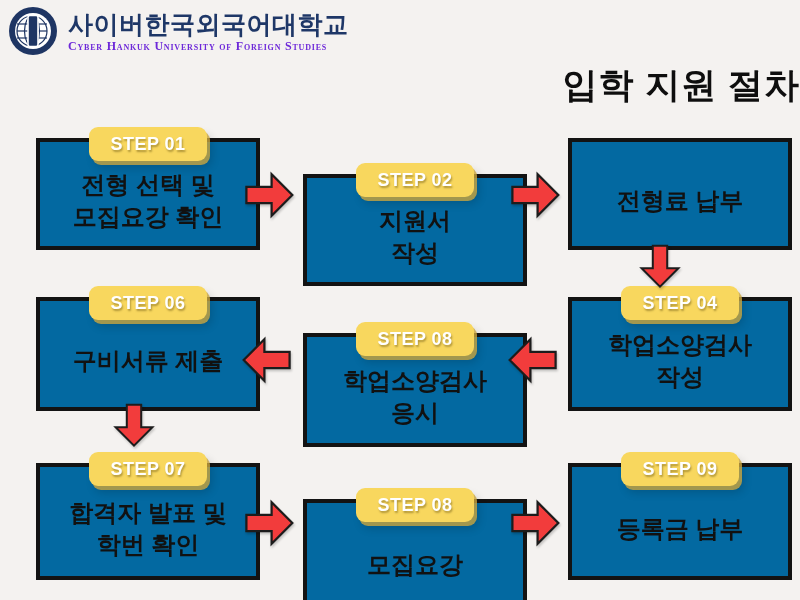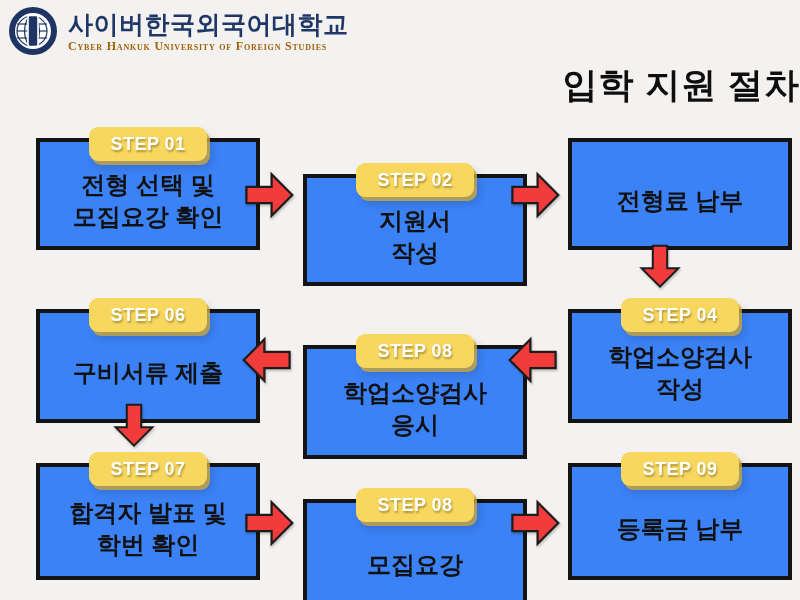--- a/index.html
+++ b/index.html
@@ -7,29 +7,29 @@
     width:800px;height:600px;position:relative;overflow:hidden;
     background:#f4f2f0;
     font-family:"Liberation Sans","DejaVu Sans",sans-serif;
   }
   
   .logo-row{position:absolute;left:8px;top:6px;display:flex;align-items:flex-start;justify-content:center;}
   .logo-mark{width:50px;height:50px;flex:0 0 auto;}
   .logo-text{margin-left:10px;margin-top:5px;}
   .uni-kr{font-size:25px;font-weight:800;color:#1e3767;letter-spacing:0.5px;line-height:1.05;}
   .uni-en{font-family:"Liberation Serif","DejaVu Serif",serif;font-variant:small-caps;
-          font-size:12px;font-weight:700;color:#a16207;letter-spacing:0.8px;margin-top:2px;}
+          font-size:12px;font-weight:700;color:#6d28d9;letter-spacing:0.8px;margin-top:2px;}
   
   .page-title{position:absolute;top:62px;left:0;width:100%;text-align:right;
     font-size:35px;font-weight:800;color:#0e0e0e;letter-spacing:1px;}
   
   .step{position:absolute;width:224px;box-sizing:border-box;
-    background:#3b82f6;border:4px solid #131313;z-index:1;}
+    background:#0369a1;border:4px solid #131313;z-index:1;}
   .r1{top:138px;height:112px;}
-  .r2{top:309px;height:114px;padding-left:13px;}
+  .r2{top:297px;height:114px;padding-left:13px;}
   .r3{top:463px;height:117px;}
   .c1{left:36px;} .c2{left:303px;margin-top:36px;} .c3{left:568px;}
   .badge{position:absolute;top:-15px;left:50%;transform:translateX(-50%);
     width:118px;height:34px;background:#f8d75e;border-radius:9px;
     color:#ffffff;font-weight:800;font-size:18px;letter-spacing:0.5px;
     display:flex;align-items:center;justify-content:center;
     text-shadow:1px 2px 2px rgba(90,70,10,0.45);
     box-shadow:3px 4px 0 rgba(203,166,63,0.8),5px 7px 8px rgba(0,0,0,0.15);
     z-index:3;}
   .step-text{position:absolute;inset:0;display:flex;flex-direction:column;

